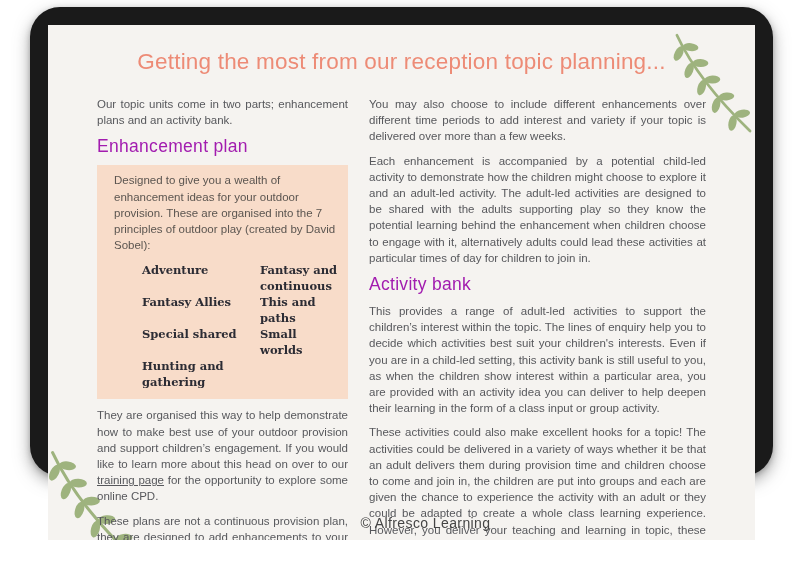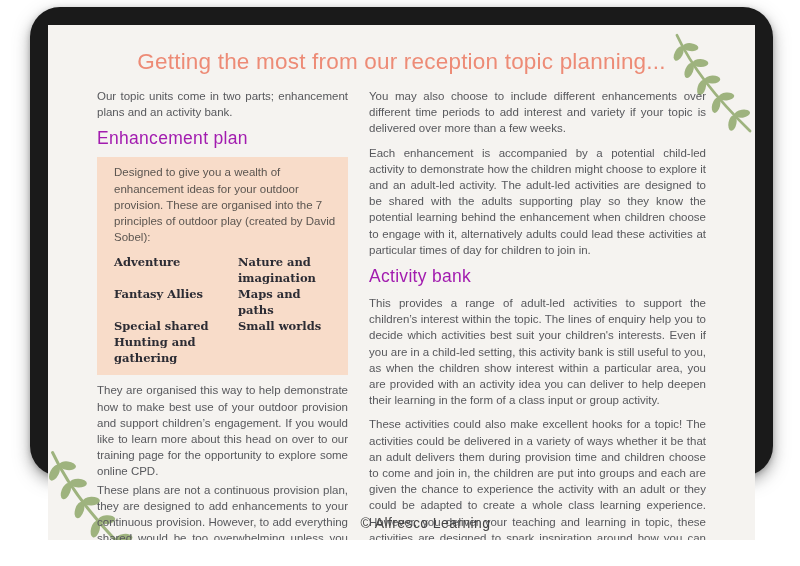--- a/index.html
+++ b/index.html
@@ -19,40 +19,40 @@
   .page-title{
     position:absolute;top:22px;left:0;width:100%;text-align:center;
     font-size:22.5px;line-height:30px;color:#ed8b76;letter-spacing:.2px;font-weight:400;
   }
   .columns{
     position:absolute;top:63px;left:49px;display:flex;gap:21px;
   }
   .col-left{width:251px;}
   .col-right{width:337px;}
   .body-text{
-    font-size:11.5px;line-height:16.2px;color:#57585c;text-align:justify;margin:0 0 8px 0;
+    font-size:11.5px;line-height:16.2px;color:#57585c;text-align:justify;margin:8px 0 8px 0;
   }
   .tight{margin-bottom:2px;}
   .section-heading{
     font-size:17.5px;color:#a21caf;font-weight:400;letter-spacing:.3px;
     margin:3px 0 8px 0;
   }
   .highlight-box{
     background:#f8dcc9;padding:7px 9px 9px 17px;margin:0 0 7px 0;
   }
   .highlight-box .box-text{
     font-size:11.5px;line-height:16.2px;color:#5b5550;margin:0;
   }
   .principles{
-    display:grid;grid-template-columns:109px 1fr;column-gap:15px;
+    display:grid;grid-template-columns:109px 1fr;column-gap:9px;
     font-family:"DejaVu Serif", serif;font-weight:bold;font-size:11.5px;
-    line-height:16px;color:#2c2c34;margin-top:9px;
+    line-height:16px;color:#2c2c34;margin-top:9px;margin-left:28px;
   }
   .inline-link{
-    color:#57585c;cursor:pointer;
+    color:#57585c;text-decoration:underline;cursor:pointer;
   }
   .page-footer{
     position:absolute;bottom:9px;left:0;width:100%;text-align:center;
     font-size:14px;color:#454545;letter-spacing:.4px;padding-left:24px;
   }
   .leaf{position:absolute;}
   .leaf-top-right{left:622px;top:5px;width:87px;}
   .leaf-bottom-left{left:-3px;top:422px;width:95px;}
 </style>
 </head>
@@ -99,23 +99,23 @@
 
       <div class="col-left">
         <p class="body-text">Our topic units come in two parts; enhancement plans and an activity bank.</p>
 
         <div class="section-heading">Enhancement plan</div>
 
         <div class="highlight-box">
           <p class="box-text">Designed to give you a wealth of enhancement ideas for your outdoor provision. These are organised into the 7 principles of outdoor play (created by David Sobel):</p>
           <div class="principles">
             <span>Adventure</span>
-            <span>Nature and imagination</span>
+            <span>Fantasy and continuous</span>
             <span>Fantasy Allies</span>
-            <span>Maps and paths</span>
+            <span>This and paths</span>
             <span>Special shared</span>
             <span>Small worlds</span>
             <span>Hunting and gathering</span>
           </div>
         </div>
 
         <p class="body-text tight"><span>They are organised this way to help demonstrate how to make best use of your outdoor provision and support children’s engagement. If you would like to learn more about this head on over to our </span><span class="inline-link">training page</span><span> for the opportunity to explore some online CPD.</span></p>
 
         <p class="body-text">These plans are not a continuous provision plan, they are designed to add enhancements to your continuous provision. However, to add everything shared would be too overwhelming unless you have a particularly large space. Our aim behind our enhancement plan is to give you enough varied ideas that you can pick and choose which enhancements would best suit your children, their needs, the resources you have available and your outdoor space.</p>
       </div>

